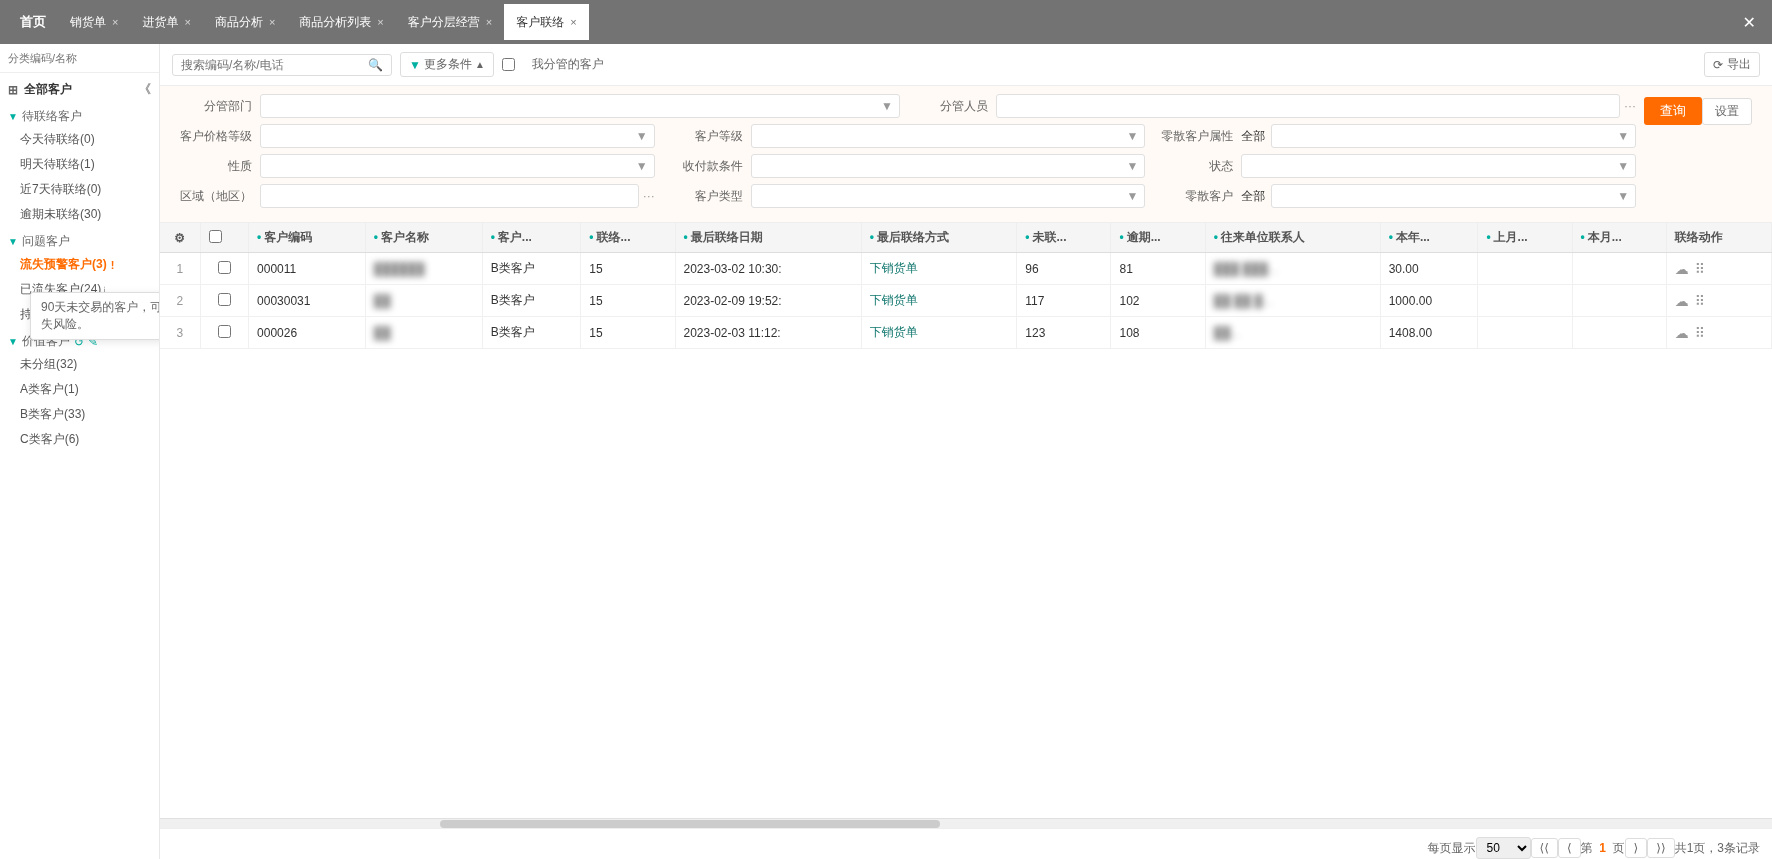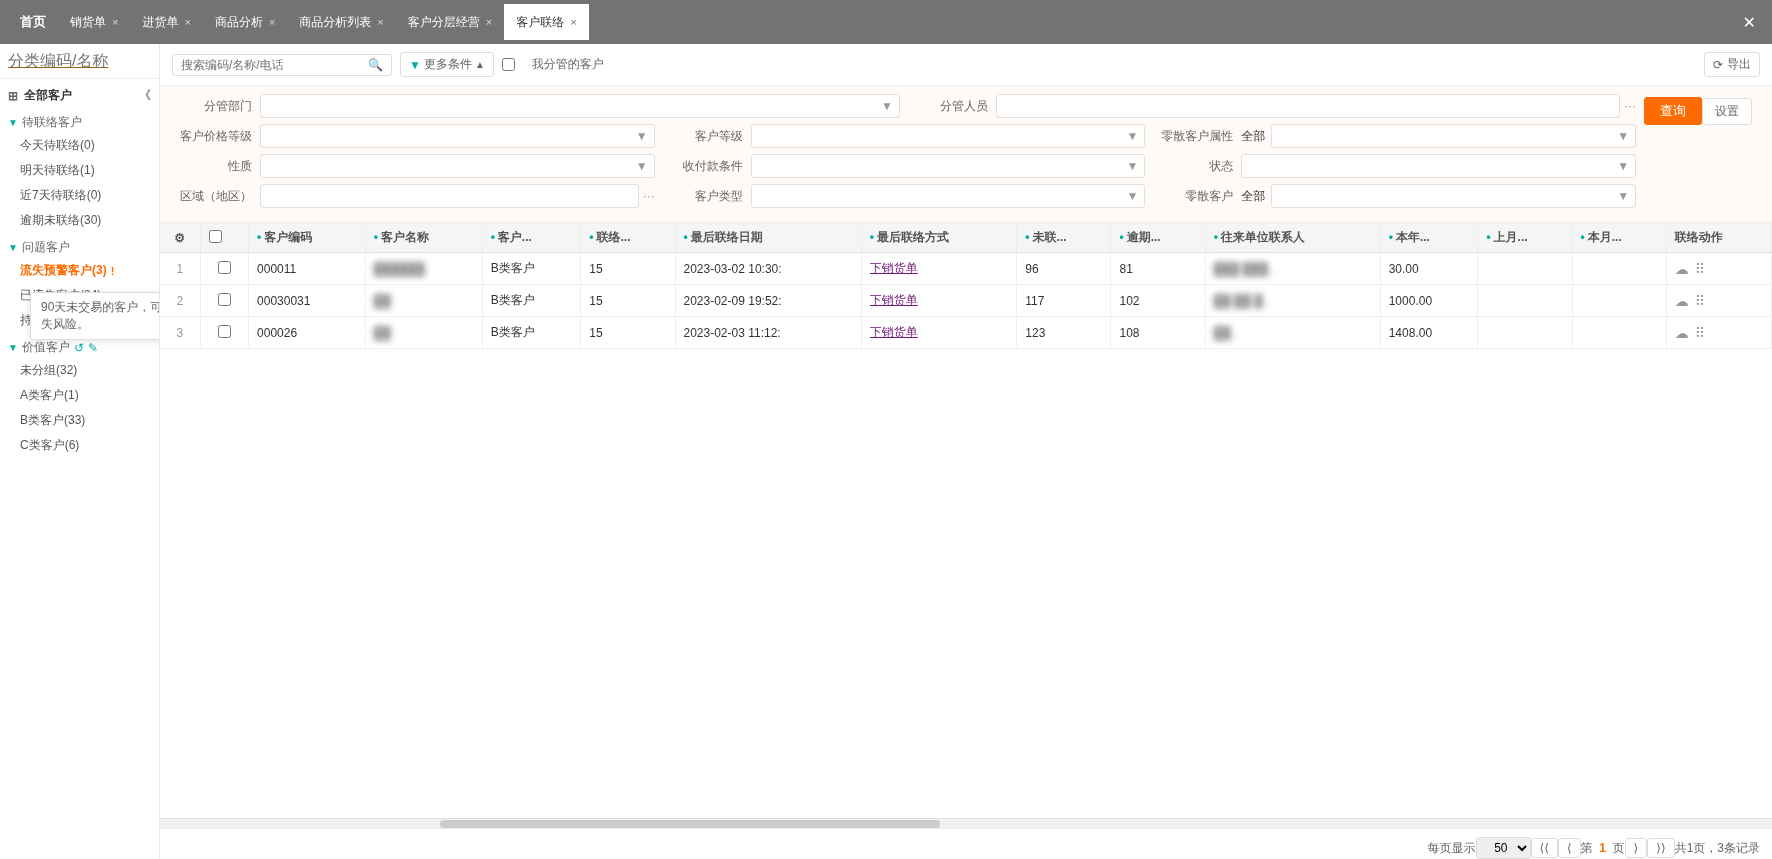--- a/index.html
+++ b/index.html
@@ -59,23 +59,22 @@
     .sidebar-search {
       display: flex;
       align-items: center;
       padding: 8px;
       border-bottom: 1px solid #eee;
     }
     .sidebar-search input {
       border: none;
       outline: none;
       flex: 1;
-      font-size: 16px;
+      font-size: 11px;
       color: #a16207;
-      text-decoration: underline;
     }
 
     .sidebar-section-header {
       display: flex;
       align-items: center;
       padding: 8px 8px 4px 8px;
       font-weight: bold;
       color: #333;
       cursor: pointer;
     }
@@ -290,21 +289,21 @@
     }
     tbody tr { border-bottom: 1px solid #f0f0f0; }
     tbody td {
       padding: 7px 8px;
       color: #333;
       border-right: 1px solid #f0f0f0;
       white-space: nowrap;
     }
     tbody td:first-child { text-align: center; color: #999; }
     tbody td:nth-child(2) { text-align: center; }
-    .link-text { color: #701a75; cursor: pointer; text-decoration: underline; }
+    .link-text { color: #0f766e; cursor: pointer; }
     .blurred { 
       color: transparent; 
       text-shadow: 0 0 6px rgba(0,0,0,0.4);
       user-select: none;
     }
     .action-icons { display: flex; gap: 6px; align-items: center; }
     .action-icon { color: #999; cursor: pointer; font-size: 14px; }
 
     
     .pagination {
@@ -316,21 +315,20 @@
       justify-content: flex-end;
       gap: 0;
     }
     .pagination-label { color: #666; }
     .page-size-select {
       border: 1px solid #ddd;
       border-radius: 3px;
       padding: 2px 6px;
       font-size: 12px;
       outline: none;
-      text-align: right;
     }
     .page-btn {
       border: 1px solid #ddd;
       background: white;
       color: #666;
       padding: 2px 8px;
       border-radius: 3px;
       cursor: pointer;
       font-size: 12px;
     }

